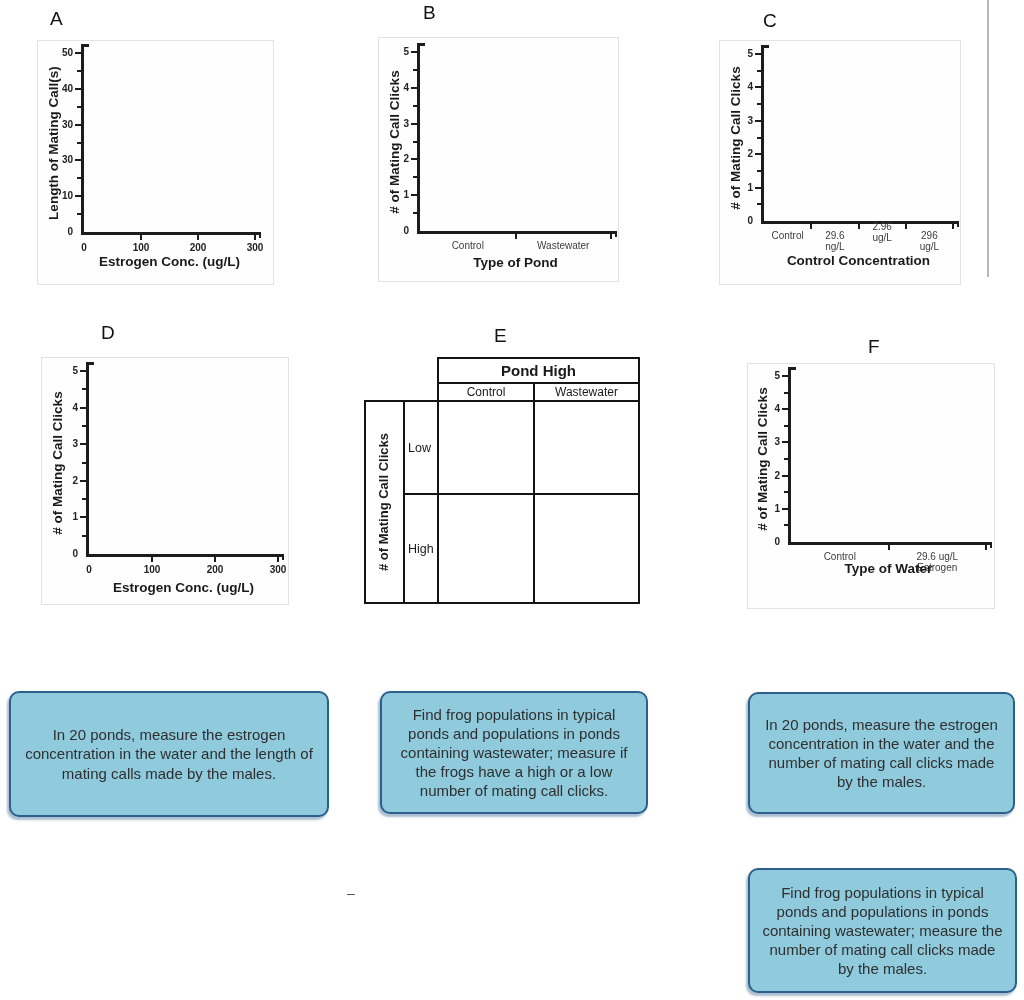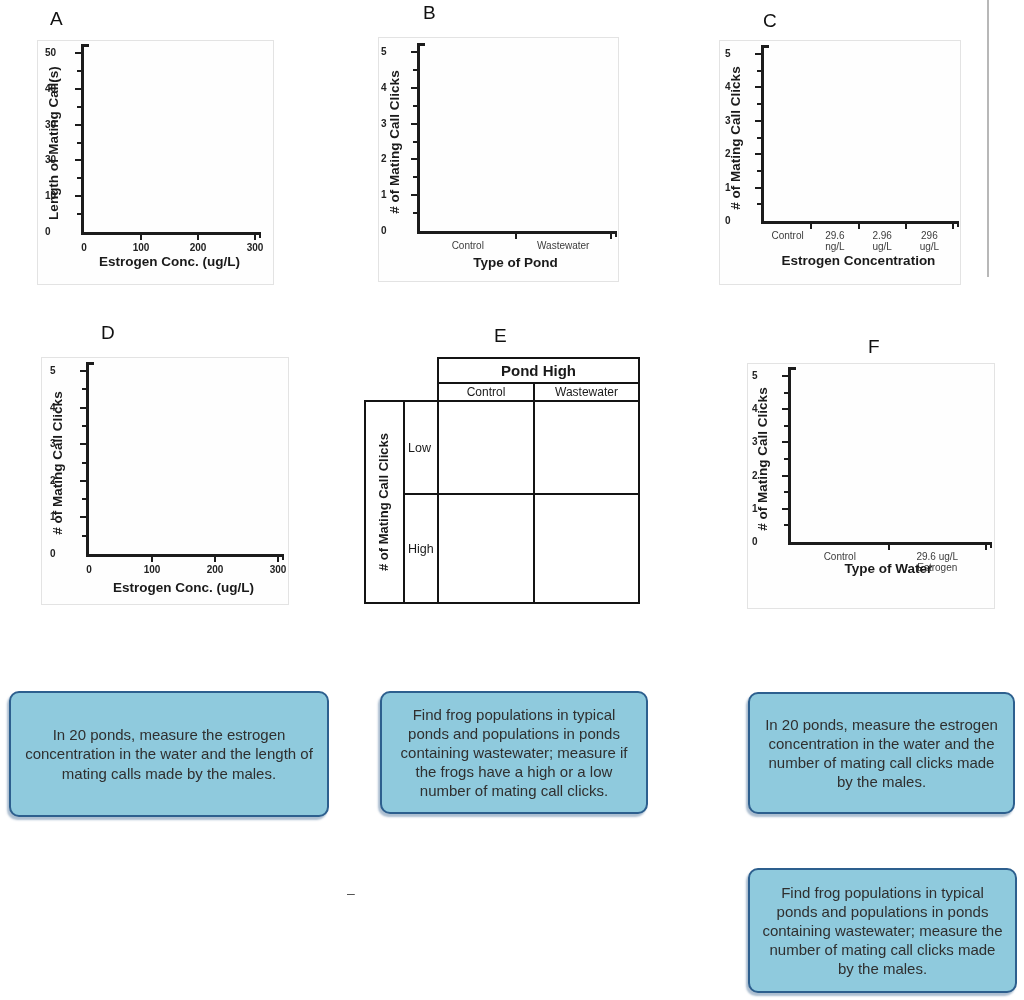--- a/index.html
+++ b/index.html
@@ -1,21 +1,21 @@
 <!DOCTYPE html>
 <html><head>
 <meta charset="utf-8">
 <style>
   html,body{margin:0;padding:0;background:#ffffff;}
   #canvas{position:relative;width:1024px;height:1000px;background:#ffffff;overflow:hidden;
           font-family:"Liberation Sans","DejaVu Sans",sans-serif;}
   .panel-label{position:absolute;font-size:19px;color:#111;}
   .chart-box{position:absolute;background:#fefefe;border:1px solid #e3e3e3;box-sizing:content-box;}
   .axis,.tick{position:absolute;background:#1c1c1c;}
-  .ylab{position:absolute;font-size:10px;font-weight:700;color:#222;text-align:left;line-height:12px;}
+  .ylab{position:absolute;font-size:10px;font-weight:700;color:#222;text-align:right;line-height:12px;}
   .xlab{position:absolute;text-align:center;color:#222;}
   .xlab.num{font-size:10px;font-weight:700;line-height:12px;}
   .xlab.cat{font-size:10px;font-weight:400;color:#3c3c3c;line-height:11px;white-space:pre-line;}
   .xtitle{position:absolute;font-size:13.5px;font-weight:700;color:#1a1a1a;text-align:center;line-height:17px;}
   .ytitle{position:absolute;font-size:13.5px;font-weight:700;color:#1a1a1a;text-align:center;
           height:18px;line-height:18px;transform:rotate(-90deg);}
   .card{position:absolute;background:#8fcadd;border:2px solid #2d5f8e;border-radius:10px;
         display:flex;align-items:center;justify-content:center;text-align:center;
         color:#2f2f2f;font-size:15px;line-height:1.27;padding:6px 10px;box-sizing:border-box;
         box-shadow:-2px 3px 2px rgba(70,110,150,.45);}
@@ -121,26 +121,26 @@
       <div class="tick" style="left: 35px; top: 45.4px; width: 6px; height: 2px;"></div>
       <div class="tick" style="left: 37px; top: 28.7px; width: 4px; height: 2px;"></div>
       <div class="ylab" style="left: 5px; top: 7px; width: 28px;">5</div>
       <div class="tick" style="left: 35px; top: 12px; width: 6px; height: 2px;"></div>
       <div class="tick" style="left: 90.25px; top: 183px; width: 2px; height: 5px;"></div>
       <div class="xlab cat" style="left: 22.625px; top: 189px; width: 90px;">Control</div>
       <div class="tick" style="left: 137.5px; top: 183px; width: 2px; height: 5px;"></div>
       <div class="xlab cat" style="left: 69.875px; top: 189px; width: 90px;">29.6
 ng/L</div>
       <div class="tick" style="left: 184.75px; top: 183px; width: 2px; height: 5px;"></div>
-      <div class="xlab cat" style="left: 117.125px; top: 189px; width: 90px;">2.96
+      <div class="xlab cat" style="left: 117.125px; top: 180px; width: 90px;">2.96
 ug/L</div>
       <div class="tick" style="left: 232px; top: 183px; width: 2px; height: 5px;"></div>
       <div class="xlab cat" style="left: 164.375px; top: 189px; width: 90px;">296
 ug/L</div>
-      <div class="xtitle" style="left: 28.5px; top: 211px; width: 220px;">Estrogen Concentration</div>
+      <div class="xtitle" style="left: 28.5px; top: 211px; width: 220px;">Control Concentration</div>
       <div class="ytitle" style="left: -88.5px; top: 87.5px; width: 207px;"># of Mating Call Clicks</div>
     </div>
   <div class="chart-box" style="left: 41px; top: 357px; width: 246px; height: 246px;">
       <div class="axis" style="left: 44px; top: 4px; width: 3px; height: 192px;"></div>
       <div class="axis" style="left: 47px; top: 4px; width: 5px; height: 3px;"></div>
       <div class="axis" style="left: 44px; top: 196px; width: 198px; height: 3px;"></div>
       <div class="axis" style="left: 240px; top: 196px; width: 2px; height: 6px;"></div>
       <div class="ylab" style="left: 8px; top: 190px; width: 28px;">0</div>
       <div class="tick" style="left: 40px; top: 176.7px; width: 4px; height: 2px;"></div>
       <div class="ylab" style="left: 8px; top: 153.4px; width: 28px;">1</div>

